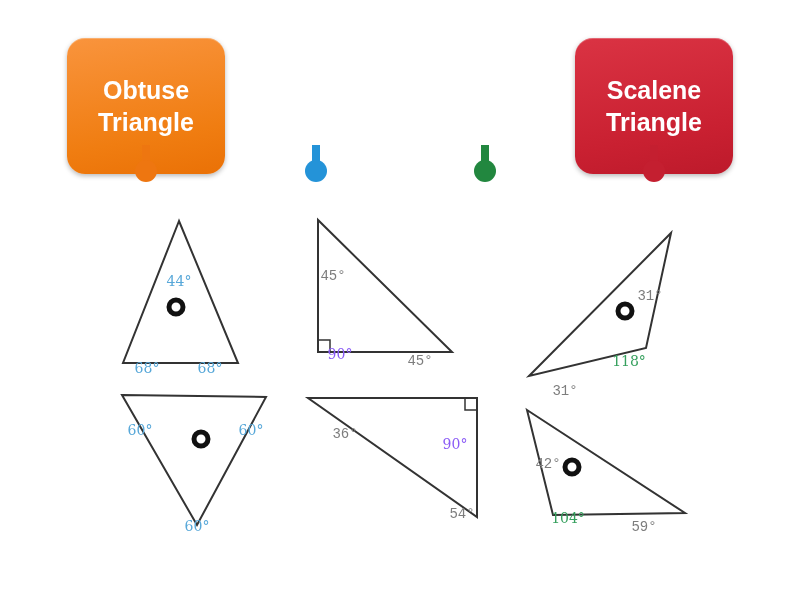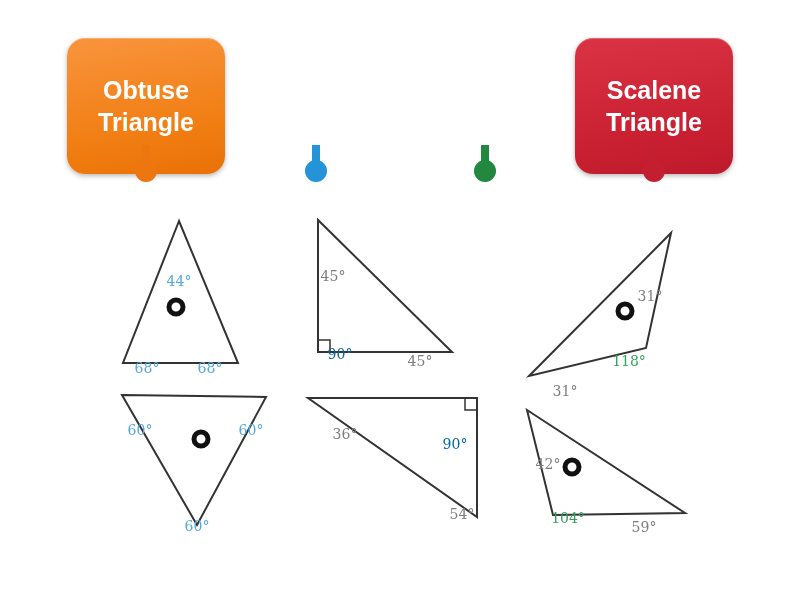--- a/index.html
+++ b/index.html
@@ -20,22 +20,22 @@
   .pin {position:absolute;width:22px;height:22px;border-radius:50%;top:160px;}
   .stem-orange,.pin-orange{background:#ee7610;}
   .stem-blue,.pin-blue{background:#2493d8;}
   .stem-green,.pin-green{background:#22873f;}
   .stem-red,.pin-red{background:#c41f30;}
   
   .diagram{position:absolute;left:0;top:0;}
   .ang{position:absolute;transform:translate(-50%,-50%);
     font-family:"DejaVu Serif","Liberation Serif",serif;font-size:14px;white-space:nowrap;margin-top:24px;}
   .c-blue{color:#58a8d9;}
-  .c-gray{color:#7d7d7d;}
-  .c-purple{color:#0369a1;}
+  .c-gray{color:#7d7d7d;font-family:Liberation Mono, monospace;}
+  .c-purple{color:#8b5cf6;}
   .c-green{color:#36a05e;}
   .dot{position:absolute;width:9px;height:9px;border:5px solid #111;border-radius:50%;
     background:#fff;transform:translate(-50%,-50%);cursor:pointer;}
 </style>
 </head>
 <body>
 
 <div class="stage">
 
   <div class="card card-orange" style="left:67px;top:38px;">

